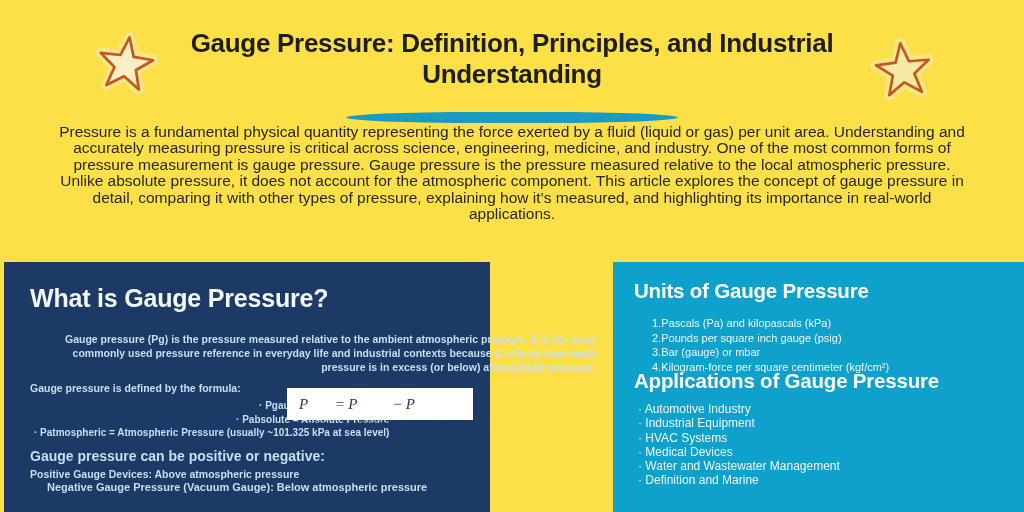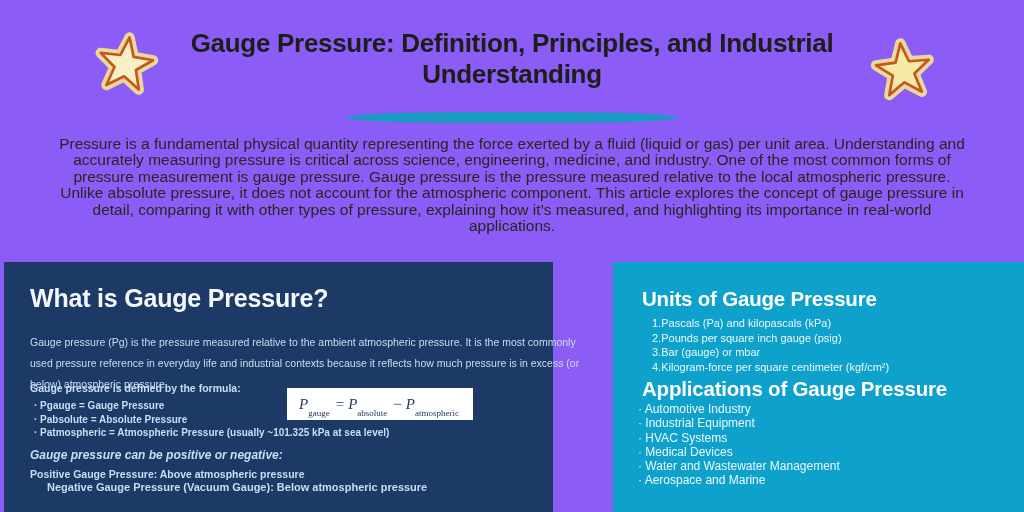--- a/index.html
+++ b/index.html
@@ -1,78 +1,78 @@
 <!DOCTYPE html>
 <html><head>
 <meta charset="utf-8">
 <style>
   html,body{margin:0;padding:0;background:#e8e8e8;}
   .canvas{
     position:relative;width:1024px;height:512px;overflow:hidden;
-    background:#8b5cf6;
+    background:#fde047;
     font-family:"Liberation Sans", sans-serif;
     -webkit-font-smoothing:antialiased;
   }
   
   .title{
     position:absolute;top:28px;left:0;width:100%;
     text-align:center;color:#1d1d19;font-weight:bold;
     font-size:26px;line-height:31px;letter-spacing:-0.3px;
   }
   .title div{white-space:nowrap;}
   .star{position:absolute;width:66px;height:66px;}
   .star-left{left:93px;top:30px;transform:rotate(8deg);}
   .star-right{left:870px;top:36px;transform:rotate(-6deg);}
   .divider{
     position:absolute;top:112px;left:346px;width:332px;height:11px;
     background:#1a9cc2;border-radius:166px/7px;
   }
   .intro{
-    position:absolute;top:136px;left:52px;width:920px;
+    position:absolute;top:124px;left:52px;width:920px;
     text-align:center;color:#27271f;
     font-size:15.5px;line-height:16.4px;font-weight:500;
   }
   
   .panel-left{
-    position:absolute;left:4px;top:262px;width:549px;height:250px;
-    background:#1d3a66;color:#c9def2;
+    position:absolute;left:4px;top:262px;width:486px;height:250px;
+    background:#1d3a66;color:#c9def2;text-align:right;
   }
   .panel-left h2{
     position:absolute;left:26px;top:22px;margin:0;
     font-size:25px;font-weight:bold;color:#f3f8fd;letter-spacing:-0.2px;
   }
   .lp-desc{
     position:absolute;left:26px;top:70px;width:566px;
-    font-size:10.5px;line-height:21px;font-weight:normal;
+    font-size:10.5px;line-height:14px;font-weight:bold;
   }
   .lp-formula-intro{
     position:absolute;left:26px;top:120px;
     font-size:10.5px;font-weight:bold;
   }
   .lp-defs{position:absolute;left:30px;top:137px;font-size:10px;font-weight:bold;line-height:13.5px;}
   .lp-defs .def::before{content:"·  ";}
   .formula-box{
     position:absolute;left:283px;top:126px;width:186px;height:32px;
     background:#ffffff;color:#21395c;
     display:flex;align-items:center;justify-content:center;
     font-family:"Liberation Serif", serif;font-size:15px;
   }
   .formula-box .fv{font-style:italic;}
-  .formula-box .fs{font-size:9px;font-style:normal;position:relative;top:9px;margin-right:2px;}
+  .formula-box .fs{font-size:9px;font-style:normal;position:relative;top:19px;margin-right:2px;}
   .formula-box .fo{margin:0 4px;font-style:normal;}
-  .lp-polarity{position:absolute;left:26px;top:186px;font-size:12px;font-weight:bold;font-style:italic;}
+  .lp-polarity{position:absolute;left:26px;top:186px;font-size:14px;font-weight:bold;}
   .lp-positive{position:absolute;left:26px;top:206px;font-size:10.5px;font-weight:bold;}
   .lp-negative{position:absolute;left:26px;top:219px;font-size:11px;font-weight:bold;margin-left:17px;}
   
   .panel-right{
     position:absolute;left:613px;top:262px;width:411px;height:250px;
     background:#0da1cc;color:#eef8fb;
   }
   .panel-right h2{
-    margin:8px;position:absolute;left:21px;
+    margin:0;position:absolute;left:21px;
     font-size:20.5px;font-weight:bold;color:#ffffff;letter-spacing:-0.2px;
   }
   .rp-units-heading{top:17px;}
   .rp-apps-heading{top:107px;}
   .rp-units{position:absolute;left:39px;top:54px;font-size:11px;line-height:14.6px;font-weight:500;}
   .rp-apps{position:absolute;left:25px;top:140px;font-size:12px;line-height:14.3px;font-weight:500;}
   .rp-apps .app::before{content:"·  ";}
 </style>
 </head>
 <body>
@@ -113,37 +113,37 @@
         <span class="fs">gauge</span>
         <span class="fo">=</span>
         <span class="fv">P</span>
         <span class="fs">absolute</span>
         <span class="fo">−</span>
         <span class="fv">P</span>
         <span class="fs">atmospheric</span>
     </div>
 
     <div class="lp-polarity">Gauge pressure can be positive or negative:</div>
-    <div class="lp-positive">Positive Gauge Pressure: Above atmospheric pressure</div>
+    <div class="lp-positive">Positive Gauge Devices: Above atmospheric pressure</div>
     <div class="lp-negative">Negative Gauge Pressure (Vacuum Gauge): Below atmospheric pressure</div>
   </div>
 
   <div class="panel-right">
     <h2 class="rp-units-heading">Units of Gauge Pressure</h2>
     <div class="rp-units">
       <div class="unit">1.Pascals (Pa) and kilopascals (kPa)</div>
       <div class="unit">2.Pounds per square inch gauge (psig)</div>
       <div class="unit">3.Bar (gauge) or mbar</div>
       <div class="unit">4.Kilogram-force per square centimeter (kgf/cm²)</div>
     </div>
 
     <h2 class="rp-apps-heading">Applications of Gauge Pressure</h2>
     <div class="rp-apps">
       <div class="app">Automotive Industry</div>
       <div class="app">Industrial Equipment</div>
       <div class="app">HVAC Systems</div>
       <div class="app">Medical Devices</div>
       <div class="app">Water and Wastewater Management</div>
-      <div class="app">Aerospace and Marine</div>
+      <div class="app">Definition and Marine</div>
     </div>
   </div>
 
 </div>
 
 </body></html>

